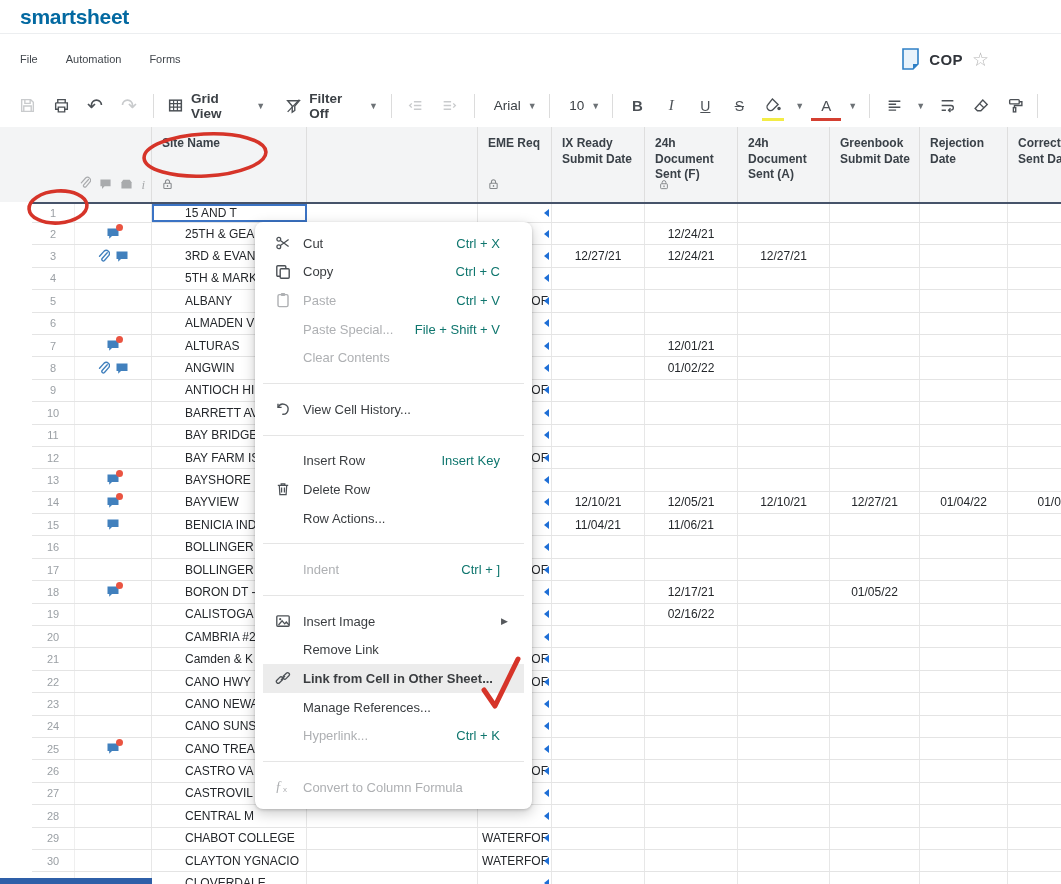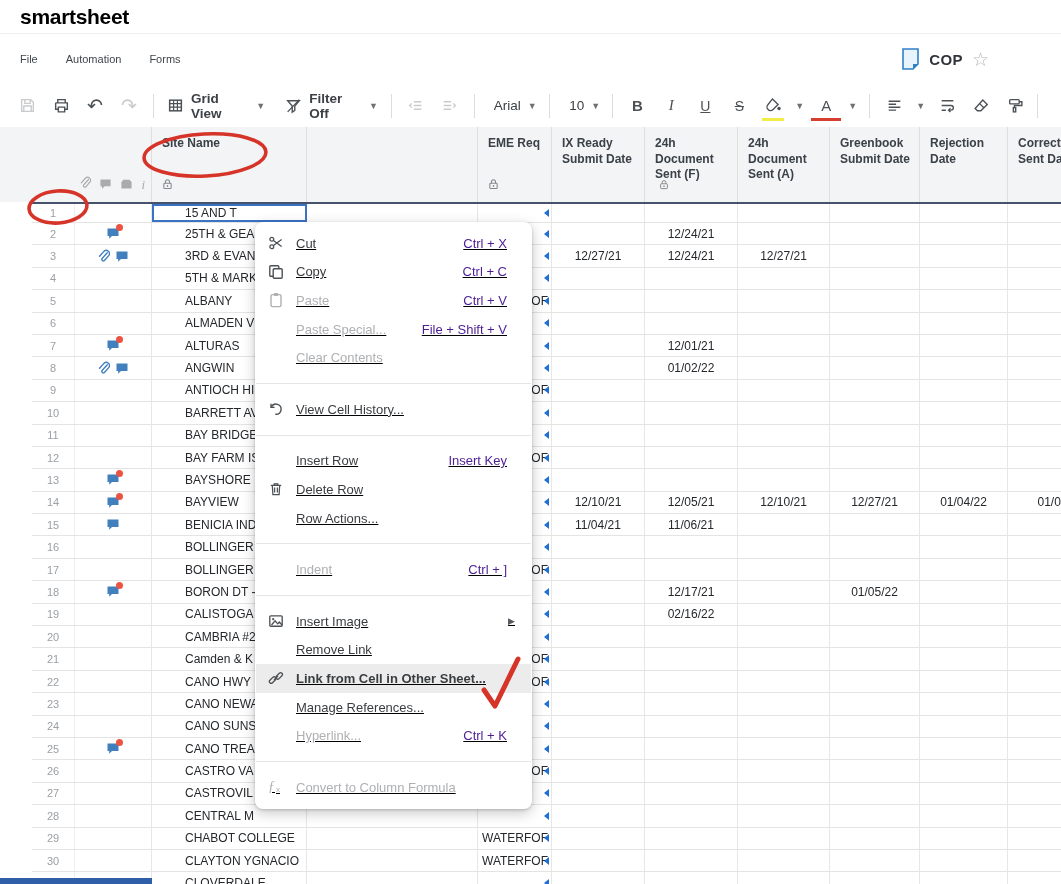--- a/index.html
+++ b/index.html
@@ -2,21 +2,21 @@
 <html><head>
 <meta charset="utf-8">
 <style>
   * { margin:0; padding:0; box-sizing:border-box; }
   html,body { width:1061px; height:884px; overflow:hidden; background:#fff;
     font-family:"Liberation Sans", sans-serif; position:relative; }
 
   
   .logo-row { height:34px; display:flex; align-items:center; padding-left:20px;
     border-bottom:1px solid #eceef0; background:#fff; }
-  .logo { font-size:21px; font-weight:bold; color:#000000; letter-spacing:-0.3px; }
+  .logo { font-size:21px; font-weight:bold; color:#0369a1; letter-spacing:-0.3px; }
 
   .menu-row { height:50px; display:flex; align-items:center; padding:0 20px; background:#fff; }
   .menu-row .mitem { font-size:11px; color:#41464c; margin-right:28px; cursor:default; }
   .menu-row .spacer { flex:1; }
   .sheet-title-wrap { display:flex; align-items:center; gap:9px; margin-right:52px; }
   .sheet-title { font-size:15px; font-weight:bold; color:#30343a; letter-spacing:.4px; }
   .star { font-size:19px; color:#b4b4b4; line-height:1; }
 
   .toolbar { height:43px; display:flex; align-items:center; padding:0 13px; background:#fff; gap:0; }
   .tb { display:flex; align-items:center; justify-content:center; height:28px; min-width:28px;
@@ -64,25 +64,25 @@
     border-top:4px solid transparent; border-bottom:4px solid transparent; border-right:5px solid #1f6fd6; }
   .bubble-wrap { position:relative; line-height:0; color:#4180bd; }
   .clip-wrap { line-height:0; color:#4180bd; }
   .rdot { position:absolute; top:-3px; right:-3px; width:7px; height:7px; border-radius:50%; background:#ea5441; }
 
   .blue-strip { position:absolute; left:0; bottom:0; width:152px; height:6px; background:#2e5fa8; z-index:40; }
 
   
   .ctx-menu { position:absolute; left:255px; top:222px; width:277px; background:#fff;
     border-radius:8px; box-shadow:0 1px 3px rgba(0,0,0,.18), 0 4px 14px rgba(0,0,0,.22);
-    padding:7px 1px; z-index:30;text-decoration:underline; }
+    padding:7px 8px; z-index:30; }
   .mi { height:28.6px; display:flex; align-items:center; padding:0 16px 0 12px; font-size:13px; color:#3a3d40; }
   .mi-ic { width:28px; display:flex; align-items:center; line-height:0; color:#4c5156; }
   .mi-label { flex:1; }
-  .mi-short { color:#4c1d95; font-size:13px; }
+  .mi-short { color:#0f766e; font-size:13px; }
   .mi-sub { color:#55585c; font-size:9px; margin-left:8px; }
   .mi.disabled, .mi.disabled .mi-ic { color:#aeb0b3; }
   .mi.hl { background:#ececec; }
   .mi.bold .mi-label { font-weight:bold; }
   .msep { border-top:1px solid #e5e5e5; margin:11px 0; }
 
   
   .anno { position:absolute; left:0; top:0; width:1061px; height:884px; z-index:100; pointer-events:none; }
 </style>
 </head>

